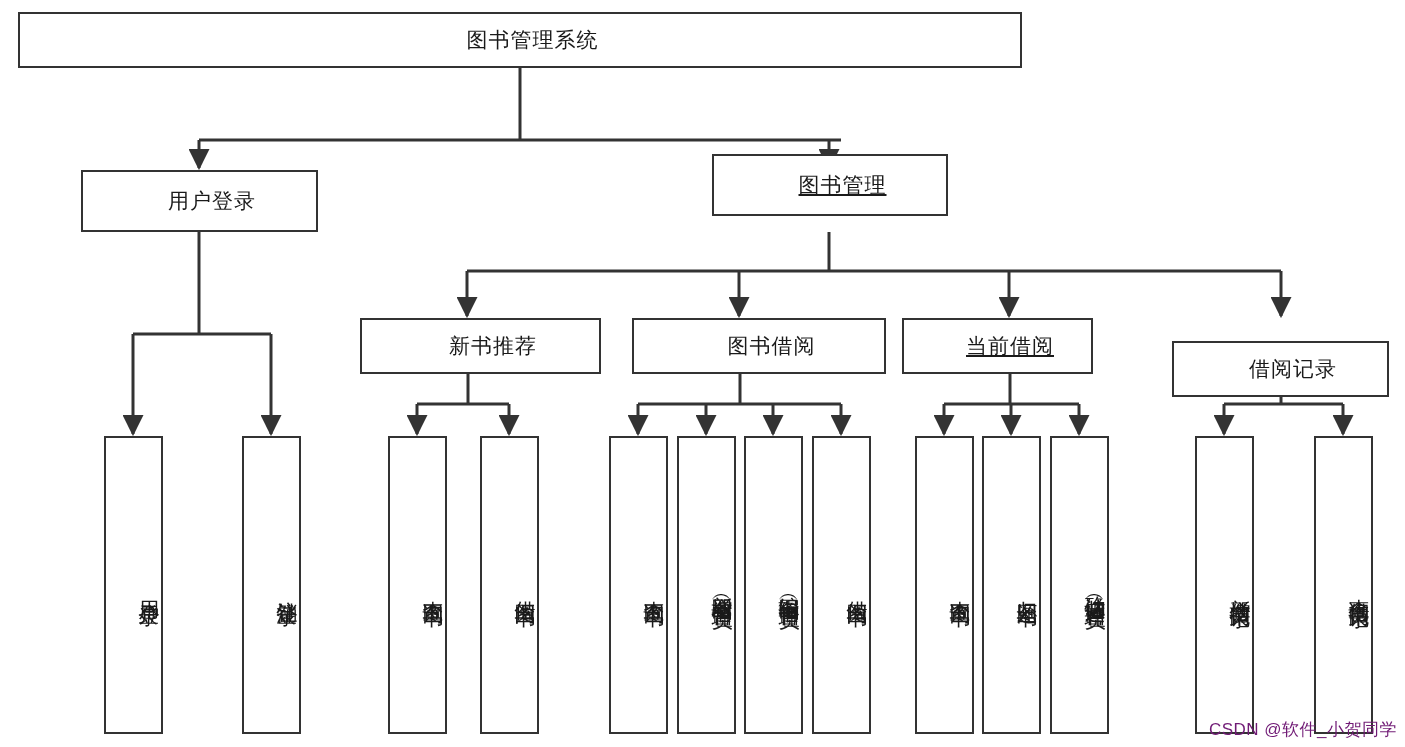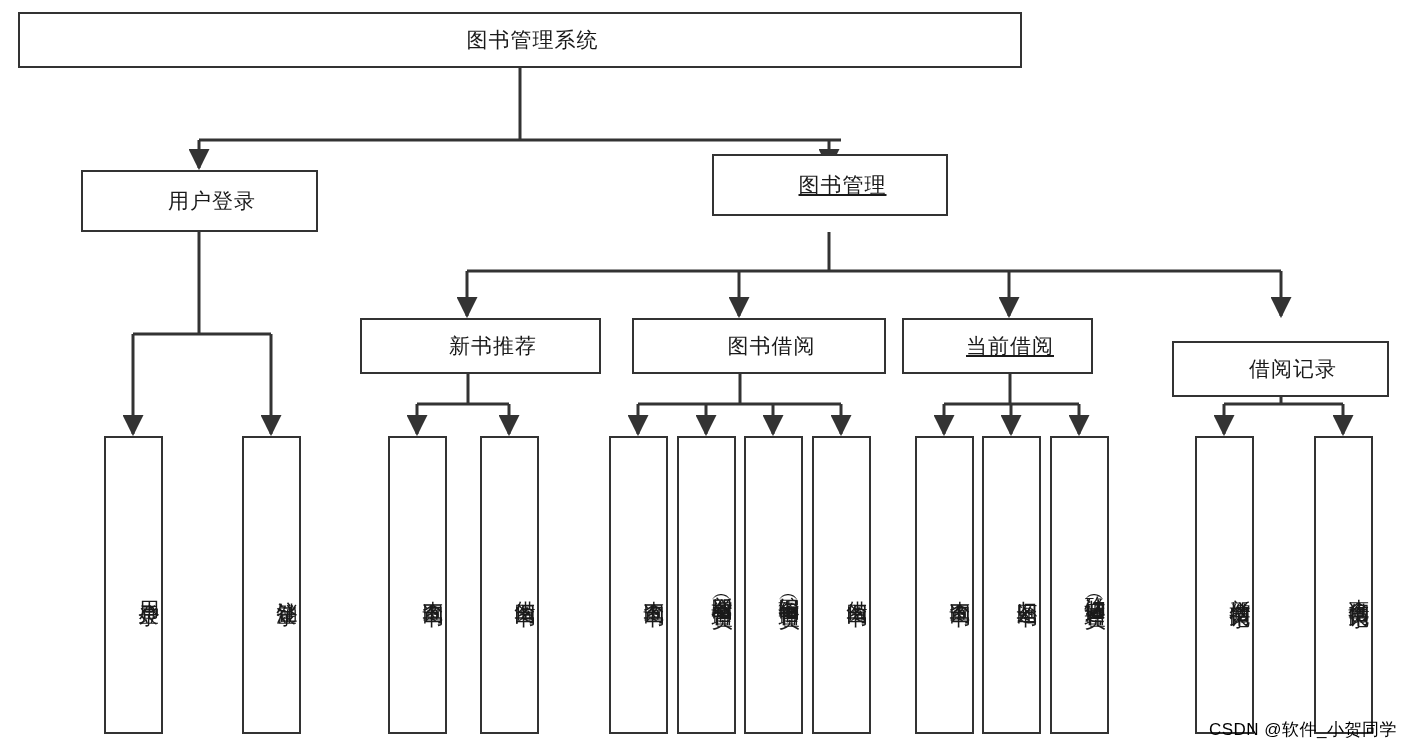--- a/index.html
+++ b/index.html
@@ -55,21 +55,21 @@
   }
   .node.vertical .label {
     writing-mode: vertical-rl;
     text-orientation: upright;
   }
   #watermark {
     position: absolute;
     right: 8px;
     bottom: 6px;
     font-size: 17px;
-    color: #000000;
+    color: #701a75;
     letter-spacing: 0.5px;
     white-space: nowrap;
     pointer-events: none;
   }
 </style>
 </head>
 <body>
 
 <div id="canvas">
 

